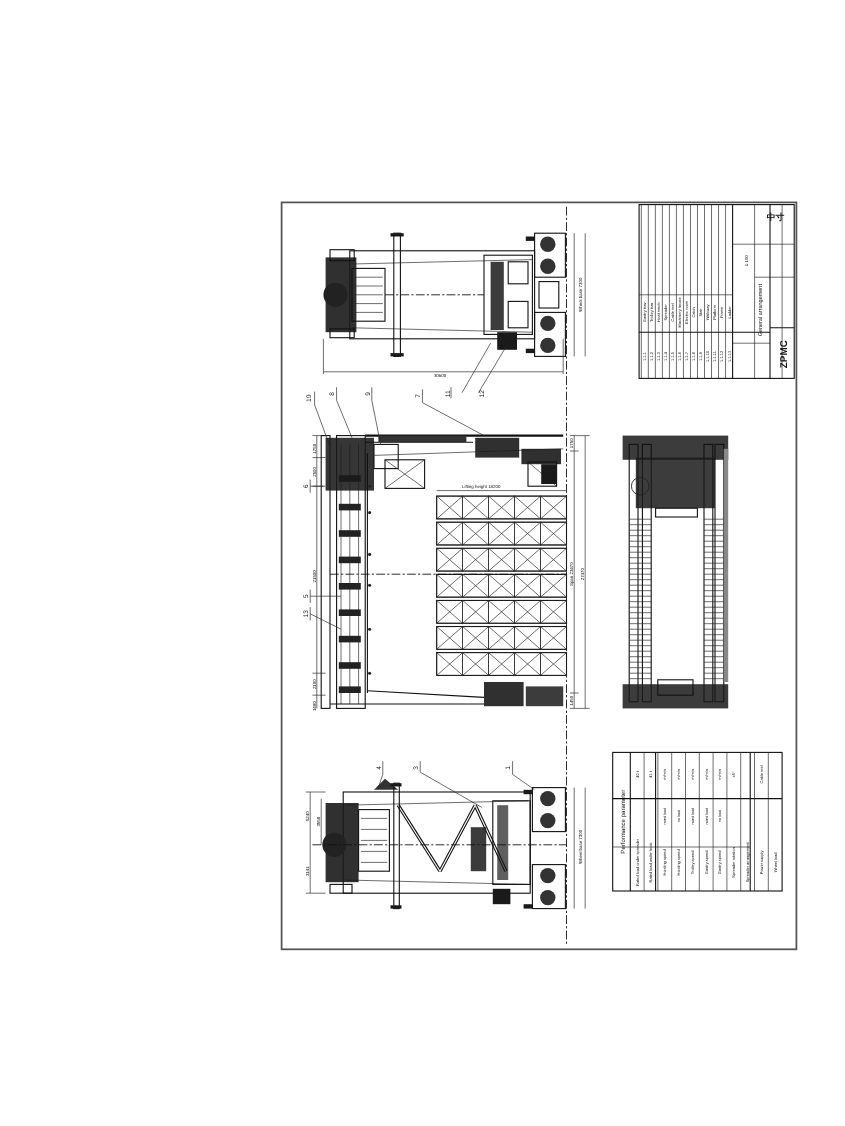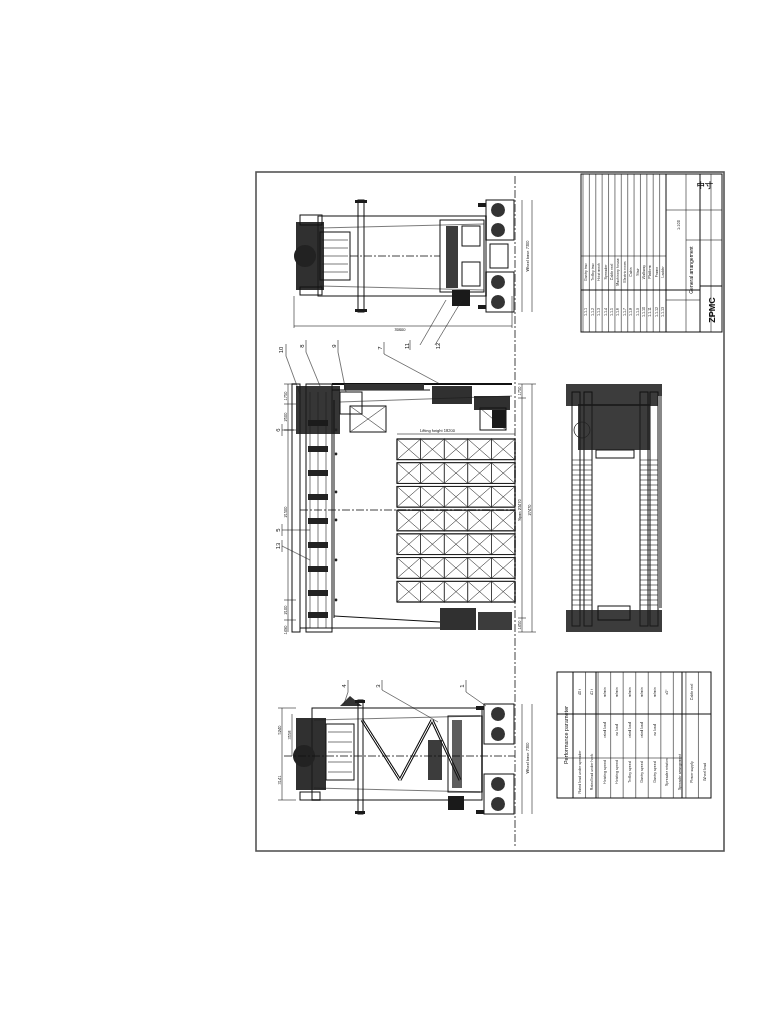--- a/index.html
+++ b/index.html
@@ -1,17 +1,17 @@
 <!DOCTYPE html>
 <html><head>
 <meta charset="utf-8">
 <style>
   html,body{margin:0;padding:0;background:#ffffff;}
   body{width:768px;height:1024px;position:relative;overflow:hidden;font-family:"Liberation Sans",sans-serif;}
-  #sheet{position:absolute;left:0;top:0;width:768px;height:980px;}
+  #sheet{position:absolute;left:0;top:12px;width:768px;height:980px;}
   svg text{font-family:"Liberation Sans",sans-serif;fill:#111;}
   .thin{stroke:#222;stroke-width:0.6;fill:none;}
   .med{stroke:#111;stroke-width:1;fill:none;}
   .thick{stroke:#111;stroke-width:2;fill:none;}
   .dense{fill:#1a1a1a;}
   .dash{stroke:#111;stroke-width:0.8;stroke-dasharray:8 2 2 2;fill:none;}
 </style>
 </head>
 <body>
 

